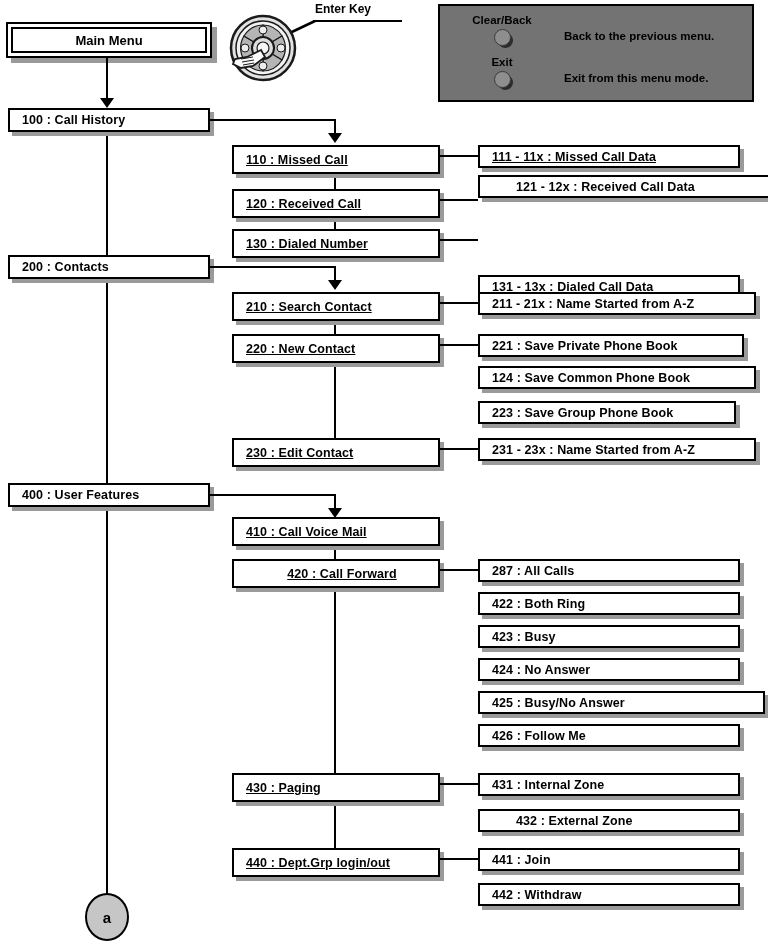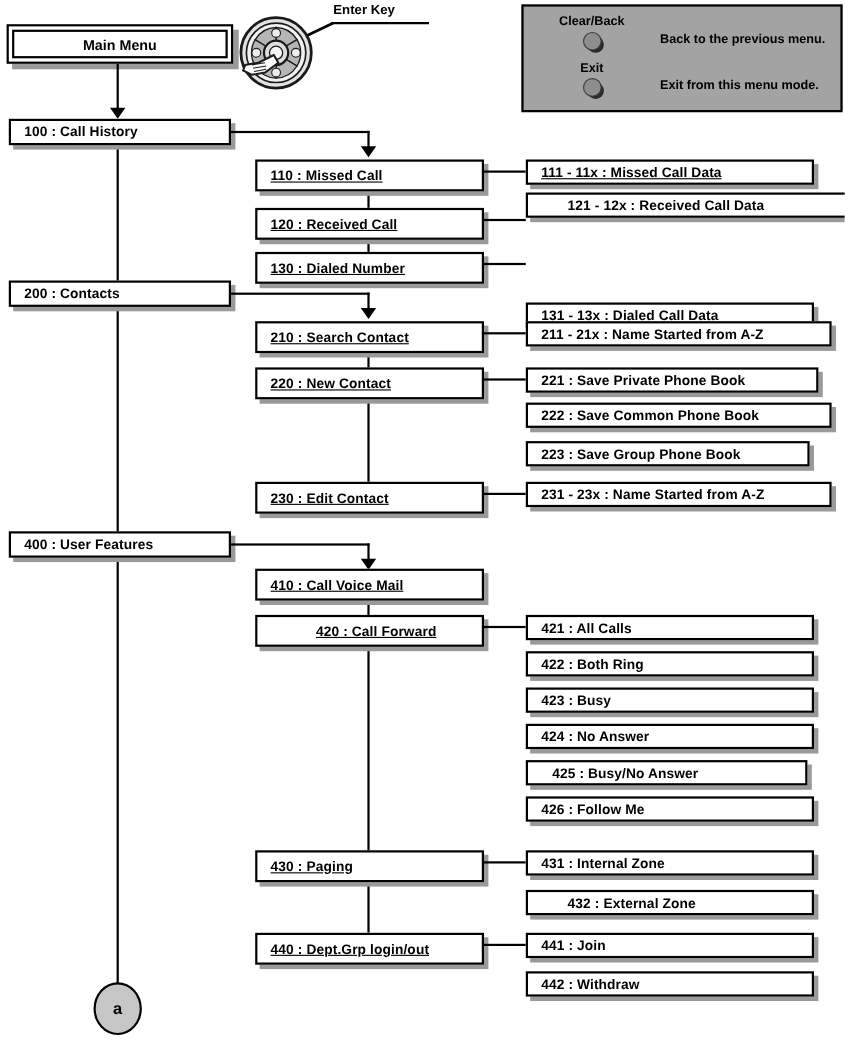--- a/index.html
+++ b/index.html
@@ -103,26 +103,25 @@
     border-left: 7px solid transparent;
     border-right: 7px solid transparent;
     border-top: 10px solid #000000;
   }
 
   
   #legend {
     position: absolute;
     left: 438px;
     top: 4px;
-    width: 292px;
+    width: 316px;
     height: 98px;
     box-sizing: border-box;
     border: 2px solid #000000;
-    background: #a3a3a3;
-    margin-left: 36px;
+    background: #737373;
   }
   .legend-row {
     position: absolute;
     display: flex;
     align-items: flex-start;
   }
   .legend-key {
     width: 96px;
     text-align: center;
     font-size: 11.5px;
@@ -145,21 +144,21 @@
     font-weight: bold;
     color: #000000;
     padding-top: 16px;
     padding-left: 14px;
     white-space: nowrap;
   }
 
   
   #enter-key-group {
     position: absolute;
-    left: 215px;
+    left: 227px;
     top: 2px;
     width: 175px;
     height: 90px;
   }
   #enter-key-label {
     position: absolute;
     left: 88px;
     top: 0px;
     font-size: 12px;
     font-weight: bold;
@@ -319,21 +318,21 @@
   <div class="hline" style="left:440px; top:344px; width:38px;"></div>
   <div class="hline" style="left:440px; top:448px; width:38px;"></div>
 
   <div class="node lvl3" style="top:292px; width:278px;">
     <span class="label">211 - 21x : Name Started from A-Z</span>
   </div>
   <div class="node lvl3" style="top:334px; width:266px;">
     <span class="label">221 : Save Private Phone Book</span>
   </div>
   <div class="node lvl3" style="top:366px; width:278px;">
-    <span class="label">222 : Save Common Phone Book</span>
+    <span class="label">124 : Save Common Phone Book</span>
   </div>
   <div class="node lvl3" style="top:401px; width:258px;">
     <span class="label">223 : Save Group Phone Book</span>
   </div>
   <div class="node lvl3" style="top:438px; width:278px;">
     <span class="label">231 - 23x : Name Started from A-Z</span>
   </div>
 
   <div class="vline" style="left:334px; top:539px; height:22px;"></div>
   <div class="vline" style="left:334px; top:582px; height:192px;"></div>
@@ -350,32 +349,32 @@
   </div>
   <div class="node lvl2" style="top:848px;">
     <span class="label">440 : Dept.Grp login/out</span>
   </div>
 
   <div class="hline" style="left:440px; top:569px; width:38px;"></div>
   <div class="hline" style="left:440px; top:783px; width:38px;"></div>
   <div class="hline" style="left:440px; top:858px; width:38px;"></div>
 
   <div class="node lvl3" style="top:559px; width:262px;">
-    <span class="label">421 : All Calls</span>
+    <span class="label">287 : All Calls</span>
   </div>
   <div class="node lvl3" style="top:592px; width:262px;">
     <span class="label">422 : Both Ring</span>
   </div>
   <div class="node lvl3" style="top:625px; width:262px;">
     <span class="label">423 : Busy</span>
   </div>
   <div class="node lvl3" style="top:658px; width:262px;">
     <span class="label">424 : No Answer</span>
   </div>
-  <div class="node lvl3" style="top:691px; width:256px;padding-left:10px;">
+  <div class="node lvl3" style="top:691px; width:287px;">
     <span class="label">425 : Busy/No Answer</span>
   </div>
   <div class="node lvl3" style="top:724px; width:262px;">
     <span class="label">426 : Follow Me</span>
   </div>
 
   <div class="node lvl3" style="top:773px; width:262px;">
     <span class="label">431 : Internal Zone</span>
   </div>
   <div class="node lvl3" style="top:809px; width:262px;padding-left:24px;">

